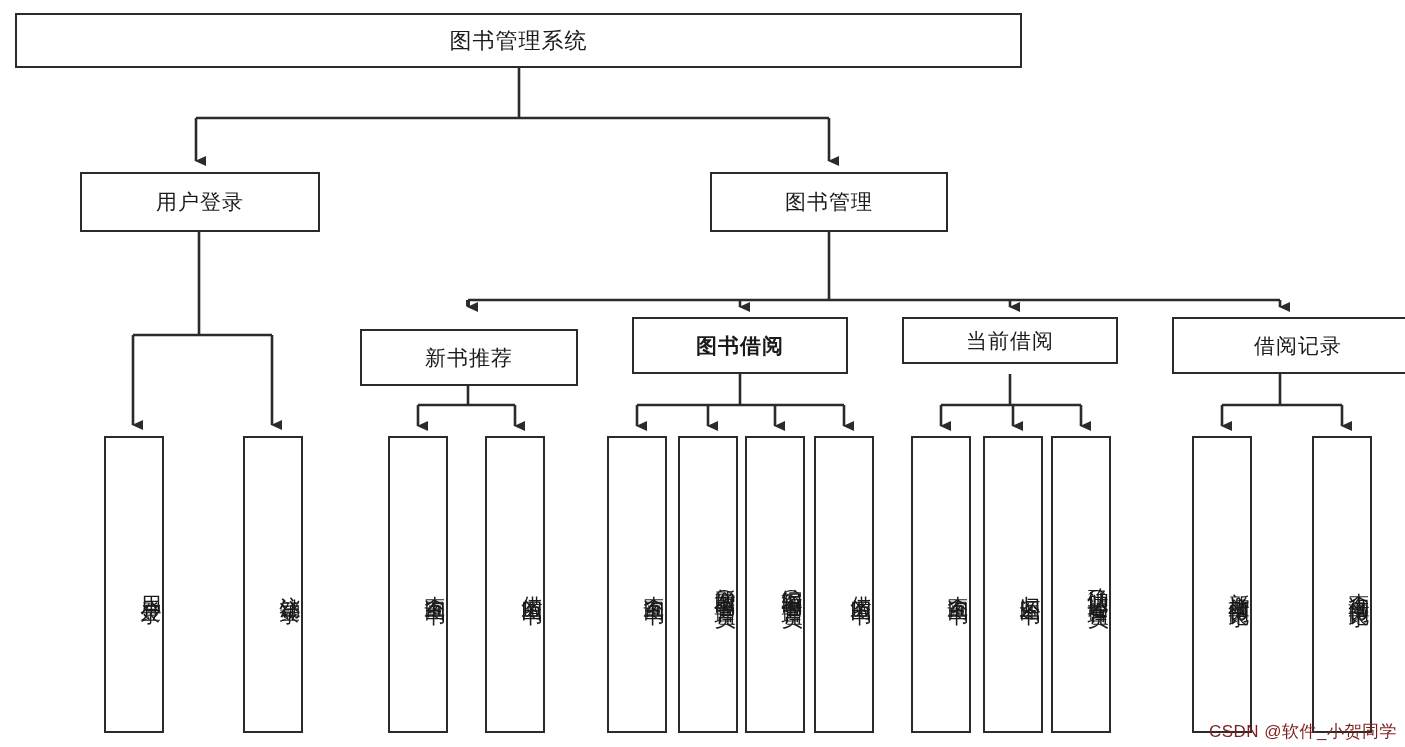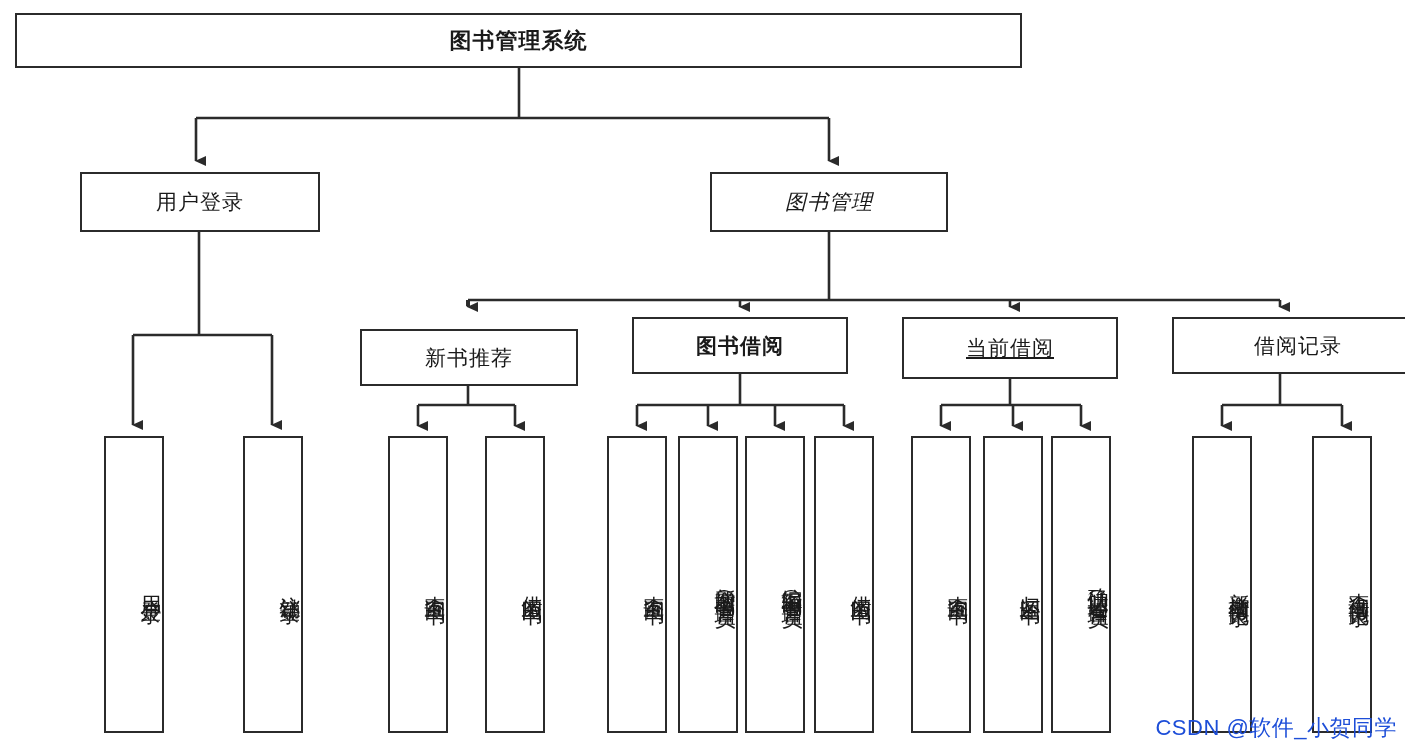--- a/index.html
+++ b/index.html
@@ -52,28 +52,27 @@
     line-height: 1;
   }
   .node.v > .vtext {
     writing-mode: vertical-rl;
     text-orientation: upright;
     white-space: nowrap;
     display: block;
   }
   #root-node {
     font-size: 22px;
-    font-weight: bold;
   }
   .watermark {
     position: absolute;
     right: 8px;
     bottom: 4px;
-    font-size: 22px;
-    color: #1d4ed8;
+    font-size: 17px;
+    color: #7f1d1d;
     letter-spacing: 0.5px;
     white-space: nowrap;
   }
 </style>
 </head>
 <body>
 
 <div id="canvas">
 
   <svg class="wires" viewBox="0 0 1405 747" xmlns="http://www.w3.org/2000/svg">
@@ -131,25 +130,25 @@
       <path d="M1280,374 L1280,405"></path>
       <path d="M1222,405 L1342,405"></path>
       <path d="M1222,405 L1222,426" marker-end="url(#arw)"></path>
       <path d="M1342,405 L1342,426" marker-end="url(#arw)"></path>
     </g>
   </svg>
 
   <div class="node h" id="root-node" style="left: 15px; top: 13px; width: 1007px; height: 55px;">图书管理系统</div>
 
   <div class="node h" style="left: 80px; top: 172px; width: 240px; height: 60px;">用户登录</div>
-  <div class="node h" style="left: 710px; top: 172px; width: 238px; height: 60px; font-style: italic;">图书管理</div>
+  <div class="node h" style="left: 710px; top: 172px; width: 238px; height: 60px;">图书管理</div>
 
   <div class="node h" style="left: 360px; top: 317px; width: 218px; height: 57px; margin-top: 12px;">新书推荐</div>
   <div class="node h" style="left: 632px; top: 317px; width: 216px; height: 57px; font-weight: bold;">图书借阅</div>
-  <div class="node h" style="left: 902px; top: 317px; width: 216px; height: 62px; text-decoration: underline;">当前借阅</div>
+  <div class="node h" style="left: 902px; top: 317px; width: 216px; height: 47px;">当前借阅</div>
   <div class="node h" style="left: 1172px; top: 317px; width: 252px; height: 57px;">借阅记录</div>
 
   <div class="node v" style="left: 104px; top: 436px; width: 60px; height: 297px;">
     <span class="vtext">用户登录</span>
     </div>
   <div class="node v" style="left: 243px; top: 436px; width: 60px; height: 297px;">
     <span class="vtext">注销登录</span>
     </div>
   <div class="node v" style="left: 388px; top: 436px; width: 60px; height: 297px;">
     <span class="vtext">查询图书</span>

